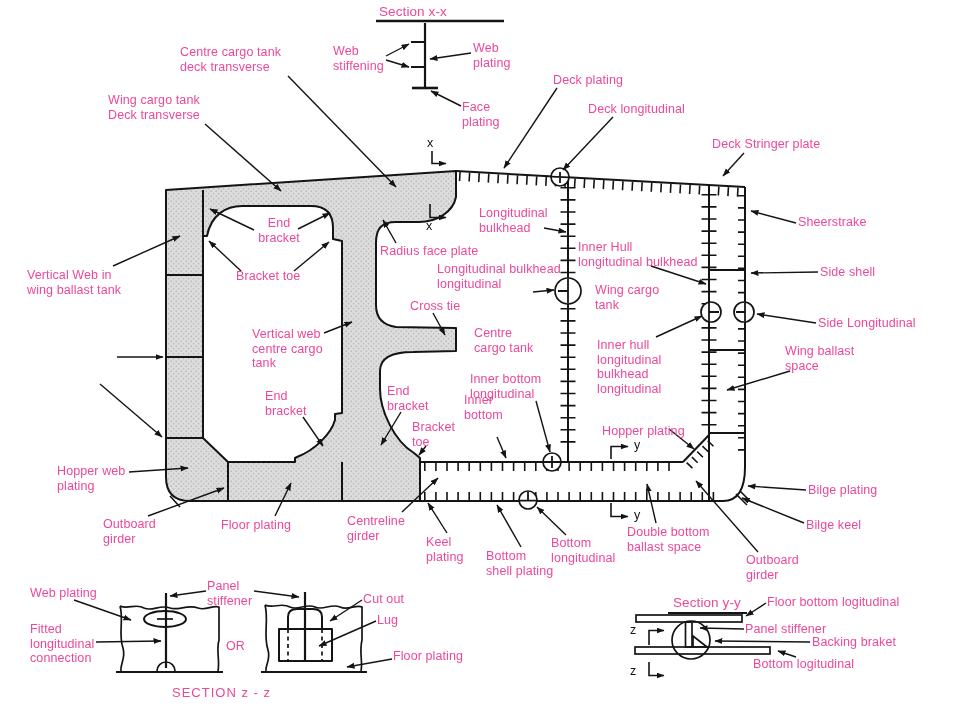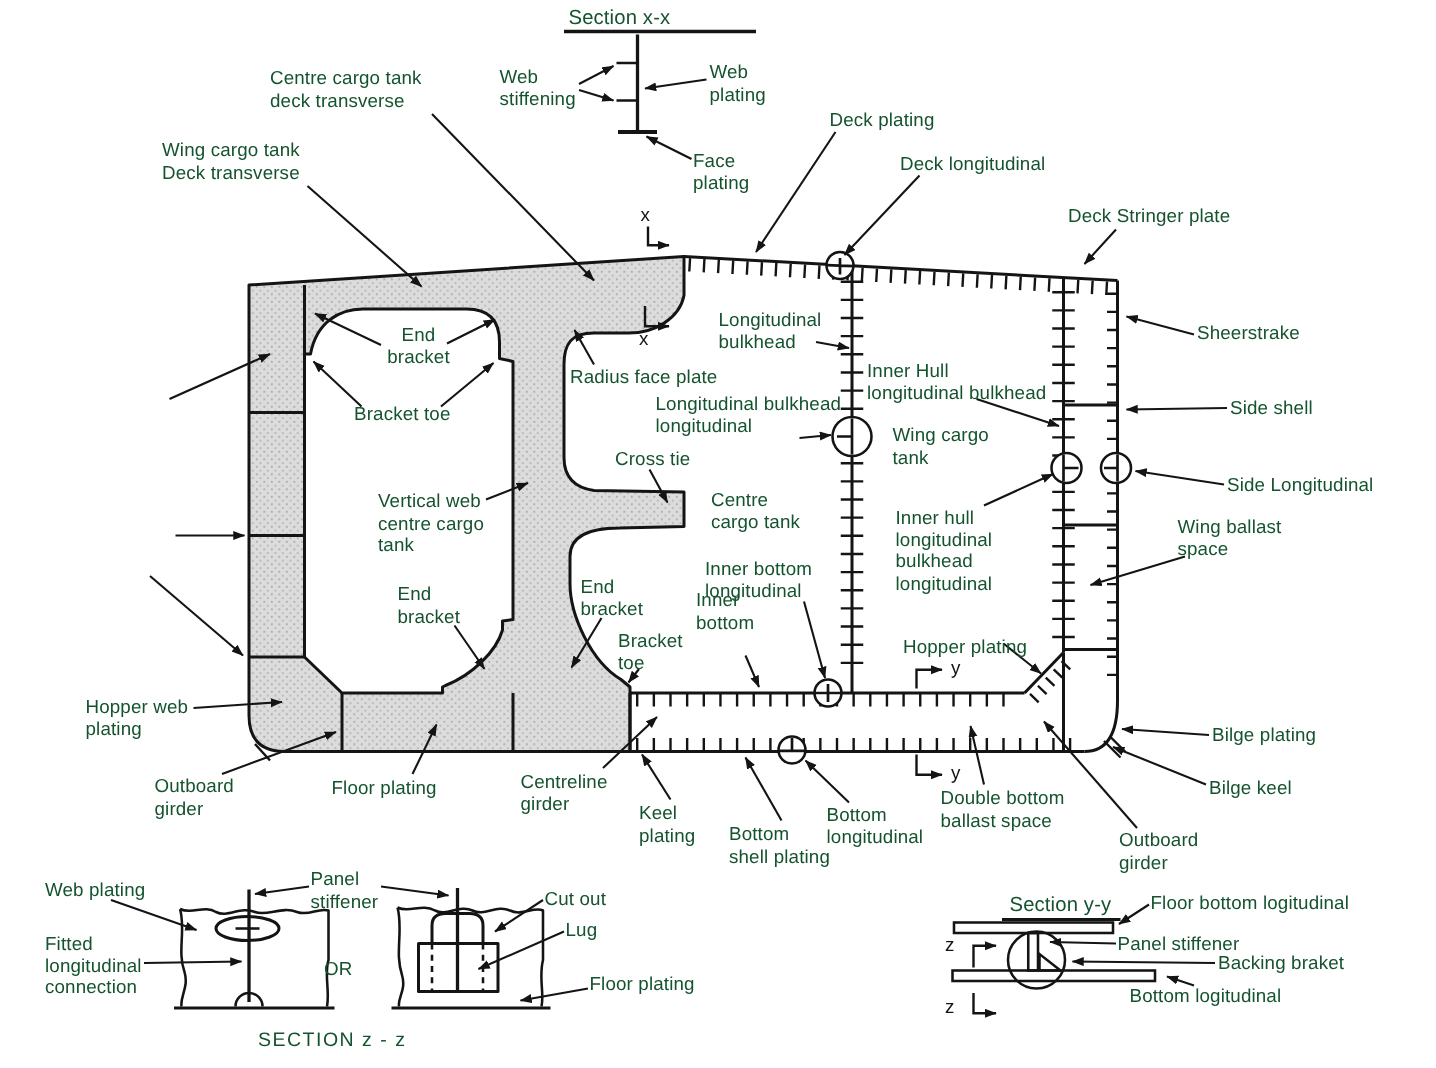--- a/index.html
+++ b/index.html
@@ -1,19 +1,19 @@
 <!DOCTYPE html>
 <html><head>
 <meta charset="utf-8">
 <style>
   html,body{margin:0;padding:0;background:#fff;}
   #stage{position:relative;width:957px;height:712px;background:#fff;overflow:hidden;
          font-family:"Liberation Sans",sans-serif;}
   #drawing{position:absolute;left:0;top:0;}
-  .lbl{position:absolute;font:12.5px/1.17 "Liberation Sans",sans-serif;color:#14532d;
+  .lbl{position:absolute;font:12.5px/1.17 "Liberation Sans",sans-serif;color:#ec4899;
        white-space:pre-line;letter-spacing:.1px;}
   .ttl{font-size:13.5px;}
   .sec{font-size:13px;letter-spacing:1px;}
   .ax{position:absolute;font:12.5px "Liberation Sans",sans-serif;color:#141414;}
 </style>
 </head>
 <body>
 
 <div id="stage">
 
@@ -186,27 +186,29 @@
   </svg>
 
   <div class="lbl ttl" style="left:379px;top:4px">Section x-x</div>
   <div class="lbl" style="left:333px;top:44px">Web
 stiffening</div>
   <div class="lbl" style="left:473px;top:41px">Web
 plating</div>
   <div class="lbl" style="left:462px;top:100px">Face
 plating</div>
   <div class="lbl" style="left:553px;top:73px">Deck plating</div>
-  <div class="lbl" style="left:600px;top:102px">Deck longitudinal</div>
+  <div class="lbl" style="left:588px;top:102px">Deck longitudinal</div>
   <div class="lbl" style="left:712px;top:137px">Deck Stringer plate</div>
   <div class="lbl" style="left:180px;top:45px">Centre cargo tank
 deck transverse</div>
   <div class="lbl" style="left:108px;top:93px">Wing cargo tank
 Deck transverse</div>
   <div class="lbl" style="left:798px;top:215px">Sheerstrake</div>
+  <div class="lbl" style="left:27px;top:268px">Vertical Web in
+wing ballast tank</div>
   <div class="lbl" style="left:820px;top:265px">Side shell</div>
   <div class="lbl" style="left:818px;top:316px">Side Longitudinal</div>
   <div class="lbl" style="left:255px;top:216px;text-align:center;width:48px">End
 bracket</div>
   <div class="lbl" style="left:236px;top:269px">Bracket toe</div>
   <div class="lbl" style="left:380px;top:244px">Radius face plate</div>
   <div class="lbl" style="left:479px;top:206px">Longitudinal
 bulkhead</div>
   <div class="lbl" style="left:578px;top:240px">Inner Hull
 longitudinal bulkhead</div>
@@ -255,21 +257,21 @@
   <div class="lbl" style="left:627px;top:525px">Double bottom
 ballast space</div>
   <div class="lbl" style="left:746px;top:553px">Outboard
 girder</div>
   <div class="lbl" style="left:30px;top:586px">Web plating</div>
   <div class="lbl" style="left:207px;top:579px">Panel
 stiffener</div>
   <div class="lbl" style="left:30px;top:622px">Fitted
 longitudinal
 connection</div>
-  <div class="lbl" style="left:216px;top:639px">OR</div>
+  <div class="lbl" style="left:226px;top:639px">OR</div>
   <div class="lbl" style="left:363px;top:592px">Cut out</div>
   <div class="lbl" style="left:377px;top:613px">Lug</div>
   <div class="lbl" style="left:393px;top:649px">Floor plating</div>
   <div class="lbl sec" style="left:172px;top:685px">SECTION  z - z</div>
   <div class="lbl ttl" style="left:673px;top:595px">Section y-y</div>
   <div class="lbl" style="left:767px;top:595px">Floor bottom logitudinal</div>
   <div class="lbl" style="left:745px;top:622px">Panel stiffener</div>
   <div class="lbl" style="left:812px;top:635px">Backing braket</div>
   <div class="lbl" style="left:753px;top:657px">Bottom logitudinal</div>
   <div class="ax" style="left:427px;top:136px">x</div>

